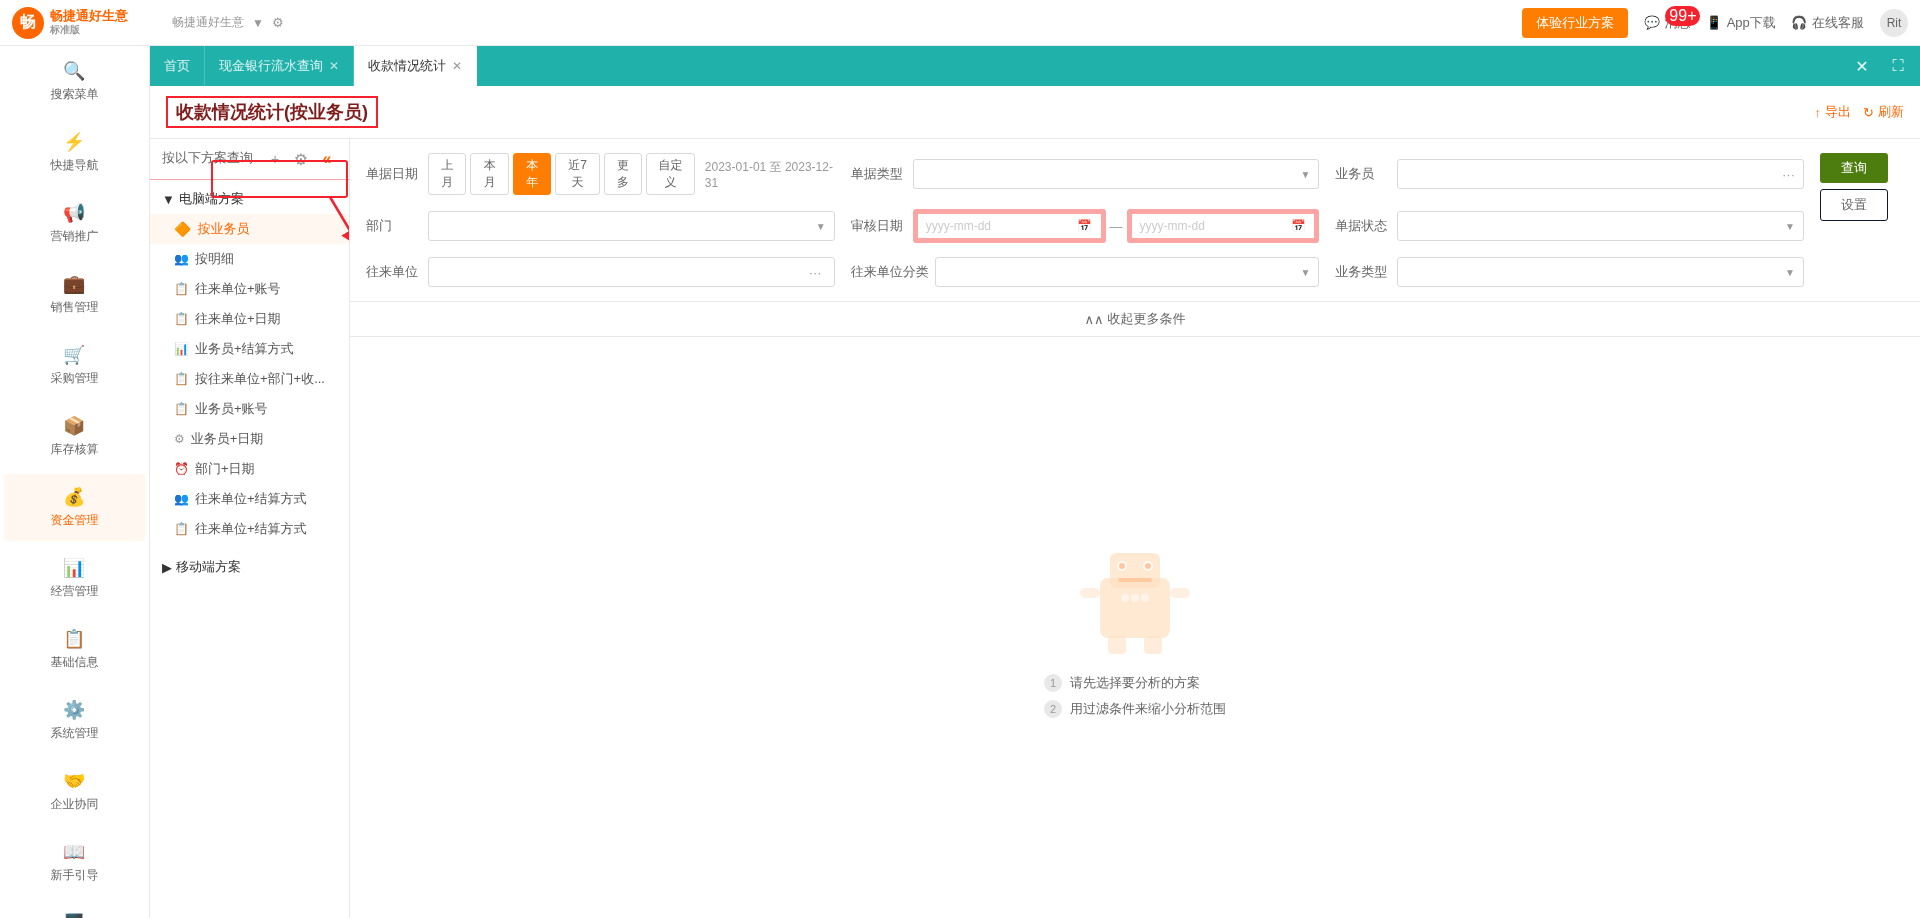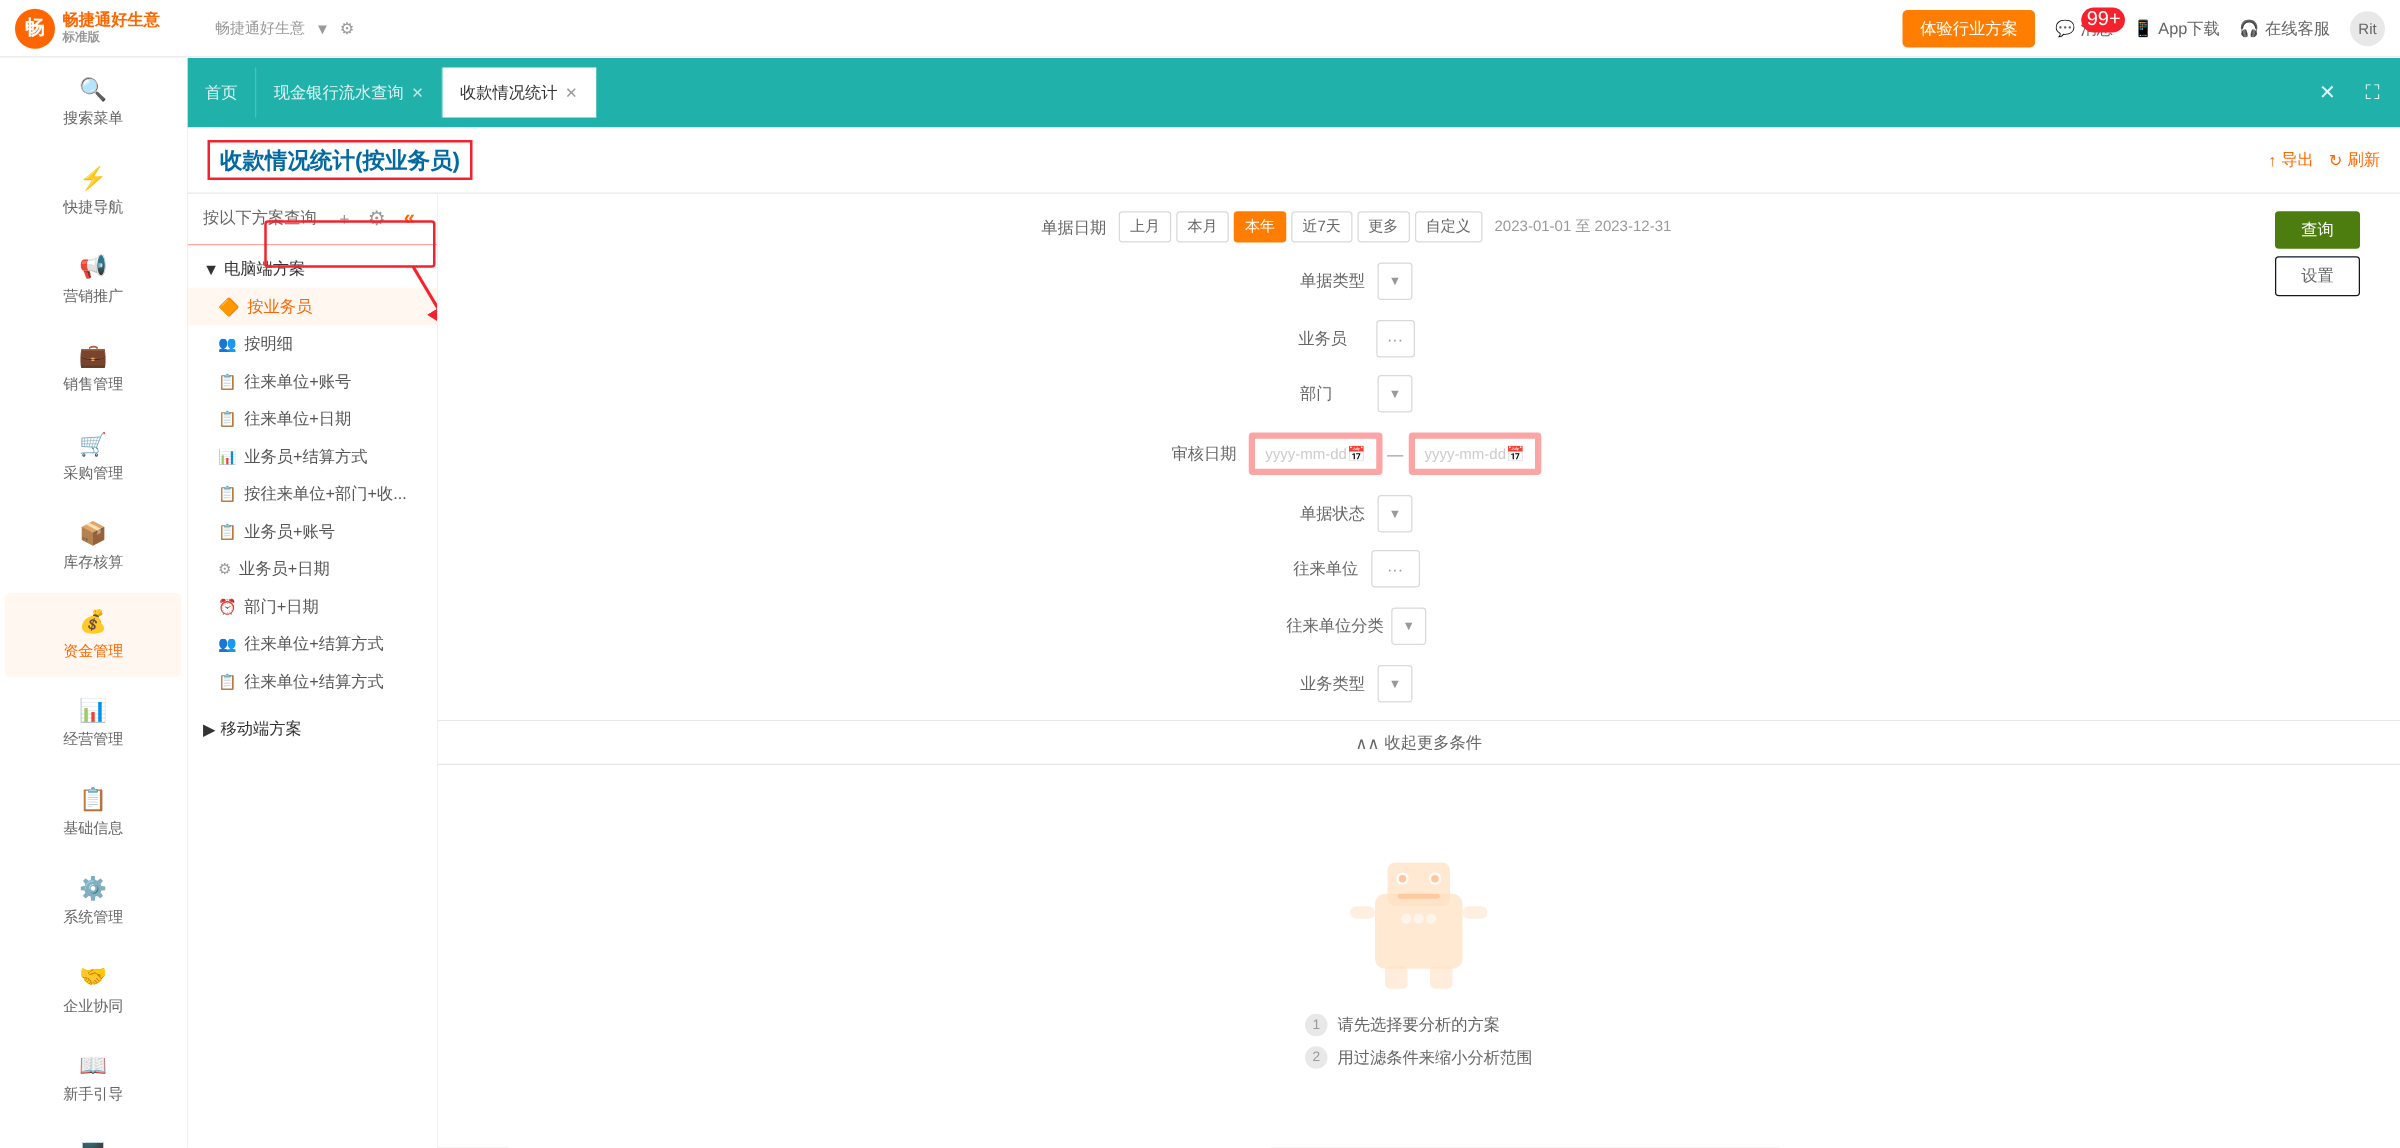--- a/index.html
+++ b/index.html
@@ -125,21 +125,21 @@
       display: flex;
       flex-direction: column;
       overflow: hidden;
     }
 
     
     .tab-bar {
       background: #20b2aa;
       display: flex;
       align-items: center;
-      height: 56px;
+      height: 40px;
       padding: 0 0;
       gap: 0;
     }
     .tab-item {
       display: flex;
       align-items: center;
       height: 40px;
       padding: 0 14px;
       cursor: pointer;
       color: rgba(255,255,255,0.85);
@@ -190,21 +190,21 @@
       background: #fff;
       padding: 10px 16px;
       display: flex;
       align-items: center;
       justify-content: space-between;
       border-bottom: 1px solid #e8e8e8;
     }
     .page-title {
       font-size: 18px;
       font-weight: bold;
-      color: #0369a1;
+      color: #7f1d1d;
       border: 2px solid #f5222d;
       padding: 2px 8px;
     }
     .page-header-actions {
       display: flex;
       gap: 12px;
       align-items: center;
     }
     .btn-export, .btn-refresh {
       display: flex;
@@ -293,21 +293,20 @@
     .filter-area {
       background: #fff;
       padding: 14px 16px;
       border-bottom: 1px solid #e8e8e8;
     }
     .filter-row {
       display: flex;
       align-items: center;
       gap: 16px;
       margin-bottom: 14px;
-      flex-direction: column;
     }
     .filter-row:last-child { margin-bottom: 0; }
     .filter-item {
       display: flex;
       align-items: center;
       gap: 6px;
       flex: 1;
     }
     .filter-label {
       font-size: 13px;

